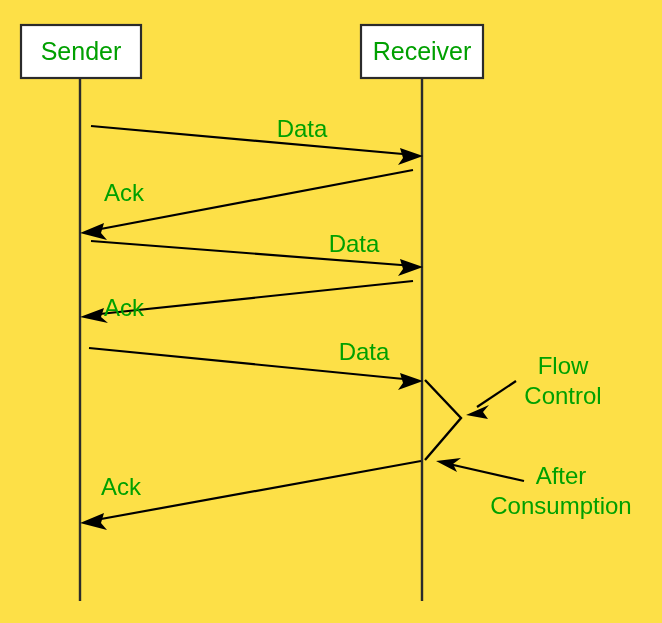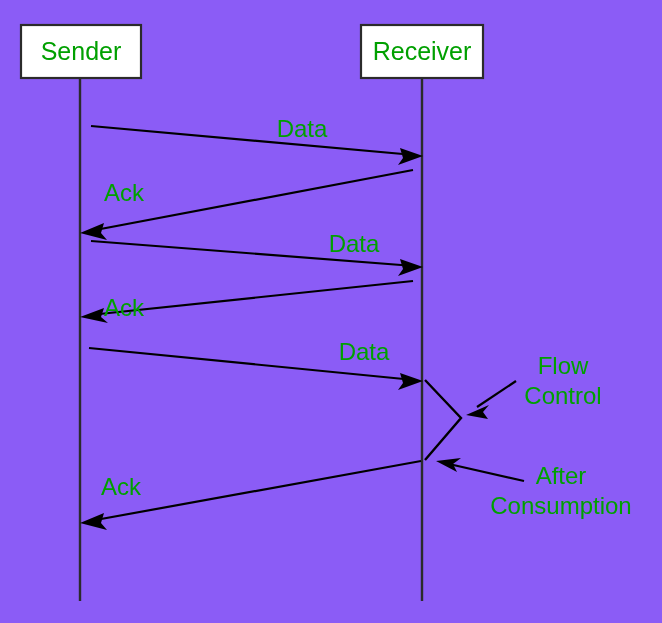--- a/index.html
+++ b/index.html
@@ -8,21 +8,21 @@
     padding: 0;
     background: #ffffff;
   }
   body {
     font-family: "Liberation Sans", sans-serif;
   }
   #diagram-root {
     position: relative;
     width: 662px;
     height: 623px;
-    background: #8b5cf6;
+    background: #fde047;
     overflow: hidden;
   }
   #seq-svg {
     display: block;
     width: 662px;
     height: 623px;
   }
   .participant-box {
     fill: #ffffff;
     stroke: #2b2b2b;

